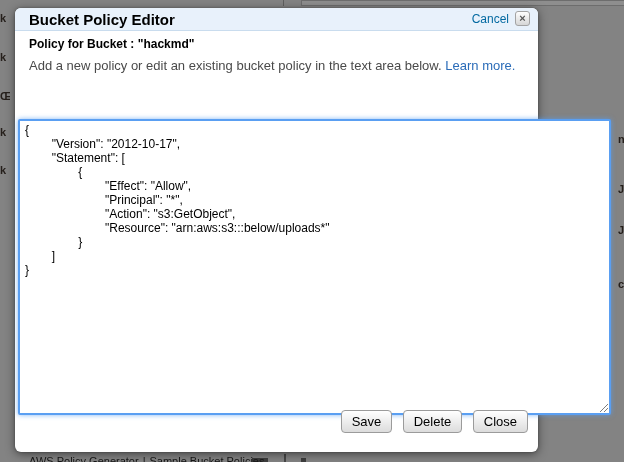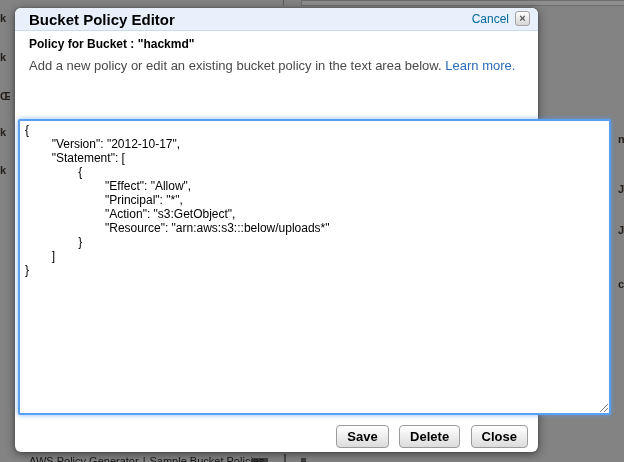--- a/index.html
+++ b/index.html
@@ -56,21 +56,21 @@
   .resize-handle{
     position:absolute;right:1px;bottom:1px;width:10px;height:10px;cursor:nwse-resize;
     clip-path:polygon(100% 0,100% 100%,0 100%);
     background:repeating-linear-gradient(135deg,transparent 0 2px,#7d7d7d 2px 3px);
   }
 
   
   .footer-links{position:absolute;left:14px;top:447px;font-size:11px;color:#141414;white-space:nowrap;}
   .footer-links .lnk{color:#141414;text-decoration:underline;cursor:pointer;}
   .footer-links .sep{margin:0 4px;text-decoration:none;}
-  .buttons{position:absolute;right:10px;top:417px;white-space:nowrap;font-weight:bold;}
+  .buttons{position:absolute;right:10px;top:402px;white-space:nowrap;}
   .btn{
     display:inline-block;margin-left:6px;padding:3px 10px;
     font-size:13px;color:#000;cursor:pointer;
     background:linear-gradient(#ffffff,#dcdcdc);
     border:1px solid #9b9b9b;border-radius:4px;
     font-family:"Liberation Sans",sans-serif;
   }
 </style>
 </head>
 <body>

